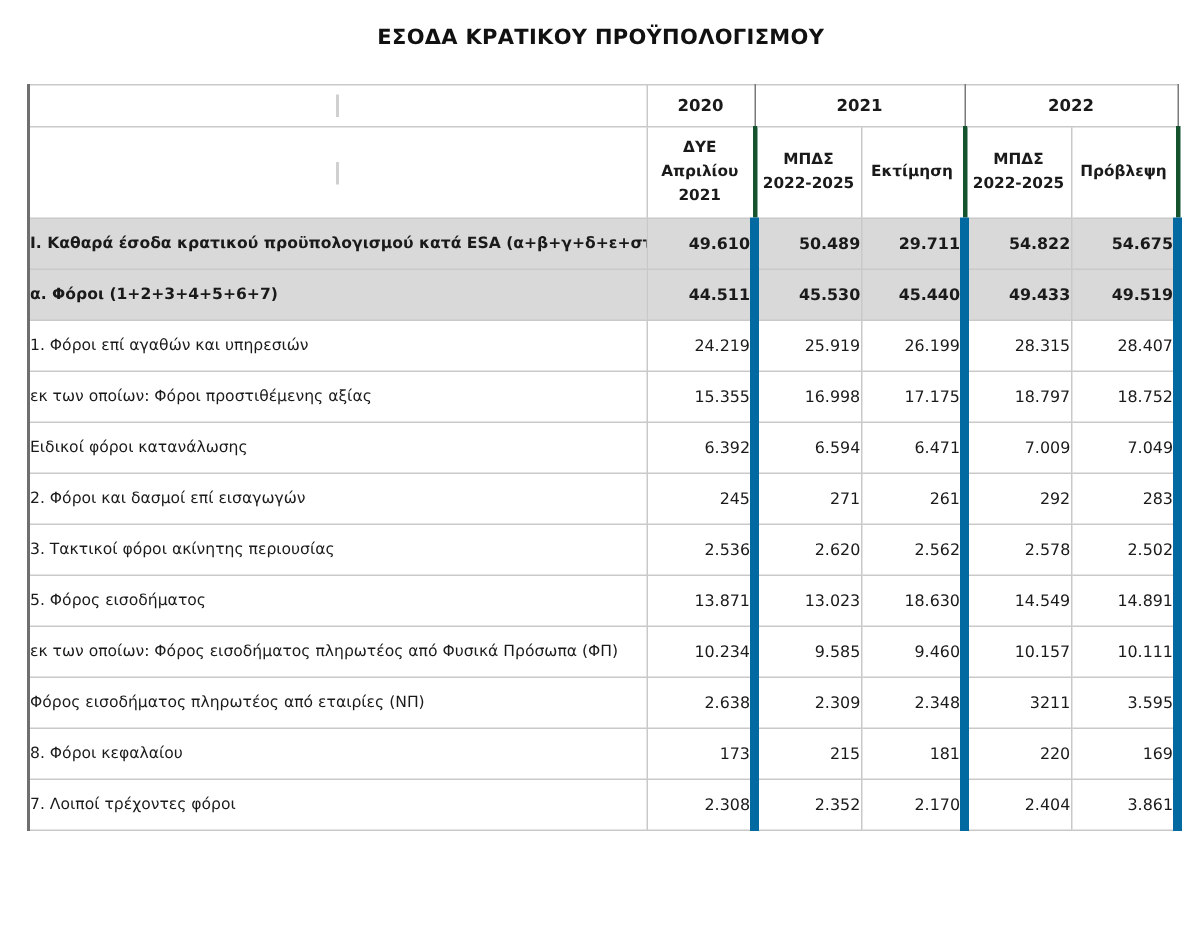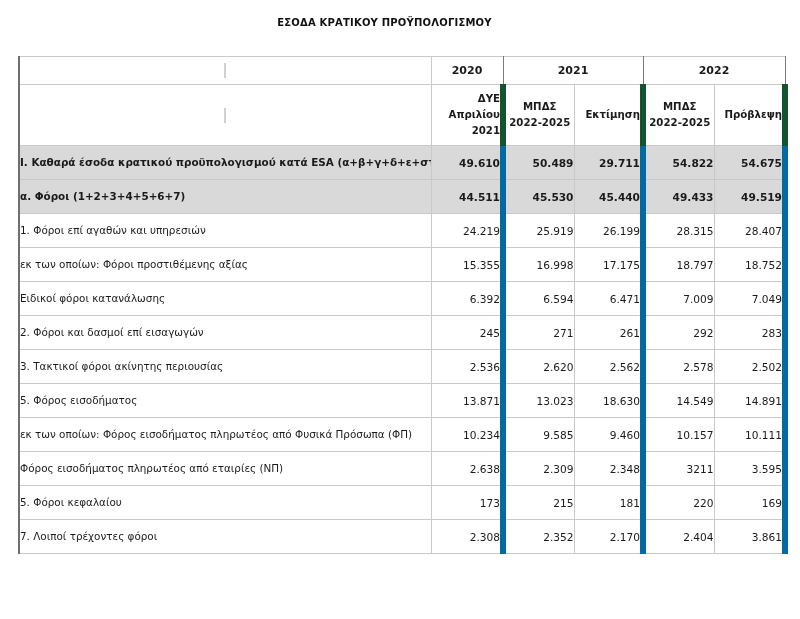--- a/index.html
+++ b/index.html
@@ -19,25 +19,25 @@
   .page {
     position: relative;
     width: 800px;
     height: 619px;
     box-sizing: border-box;
   }
 
   
   .doc-title {
     position: absolute;
-    left: 0;
+    left: 16px;
     top: 17px;
     width: 769px;
     text-align: center;
-    font-size: 10px;
+    font-size: 14px;
     font-weight: bold;
     letter-spacing: 0.2px;
     color: #111111;
   }
 
   
   .table-wrap {
     position: absolute;
     left: 18px;
     top: 56px;
@@ -96,22 +96,21 @@
     font-weight: bold;
     font-size: 10.2px;
     height: 60px;
     line-height: 1.55;
     padding: 0 2px;
   }
   .sub-cell.gl {
     border-left: 1px solid #7a7a7a;
   }
   .sub-cell.gr {
-    border-right: 6px solid #14532d;
-    text-align: right;
+    border-right: 3px solid #14532d;
   }
   .sub-cell .l1 { display: block; }
   .sub-cell .l2 { display: block; }
 
   
   tbody tr { height: 34px; }
 
   td.label {
     text-align: left;
     padding: 0 4px 0 6px;
@@ -268,21 +267,21 @@
           </tr>
           <tr>
             <td class="label ind3">Φόρος εισοδήματος πληρωτέος από εταιρίες (ΝΠ)</td>
             <td class="num gl gr">2.638</td>
             <td class="num">2.309</td>
             <td class="num gr">2.348</td>
             <td class="num">3211</td>
             <td class="num gr">3.595</td>
           </tr>
           <tr>
-            <td class="label ind1">5. Φόροι κεφαλαίου</td>
+            <td class="label ind1">8. Φόροι κεφαλαίου</td>
             <td class="num gl gr">173</td>
             <td class="num">215</td>
             <td class="num gr">181</td>
             <td class="num">220</td>
             <td class="num gr">169</td>
           </tr>
           <tr>
             <td class="label ind1">7. Λοιποί τρέχοντες φόροι</td>
             <td class="num gl gr">2.308</td>
             <td class="num">2.352</td>

